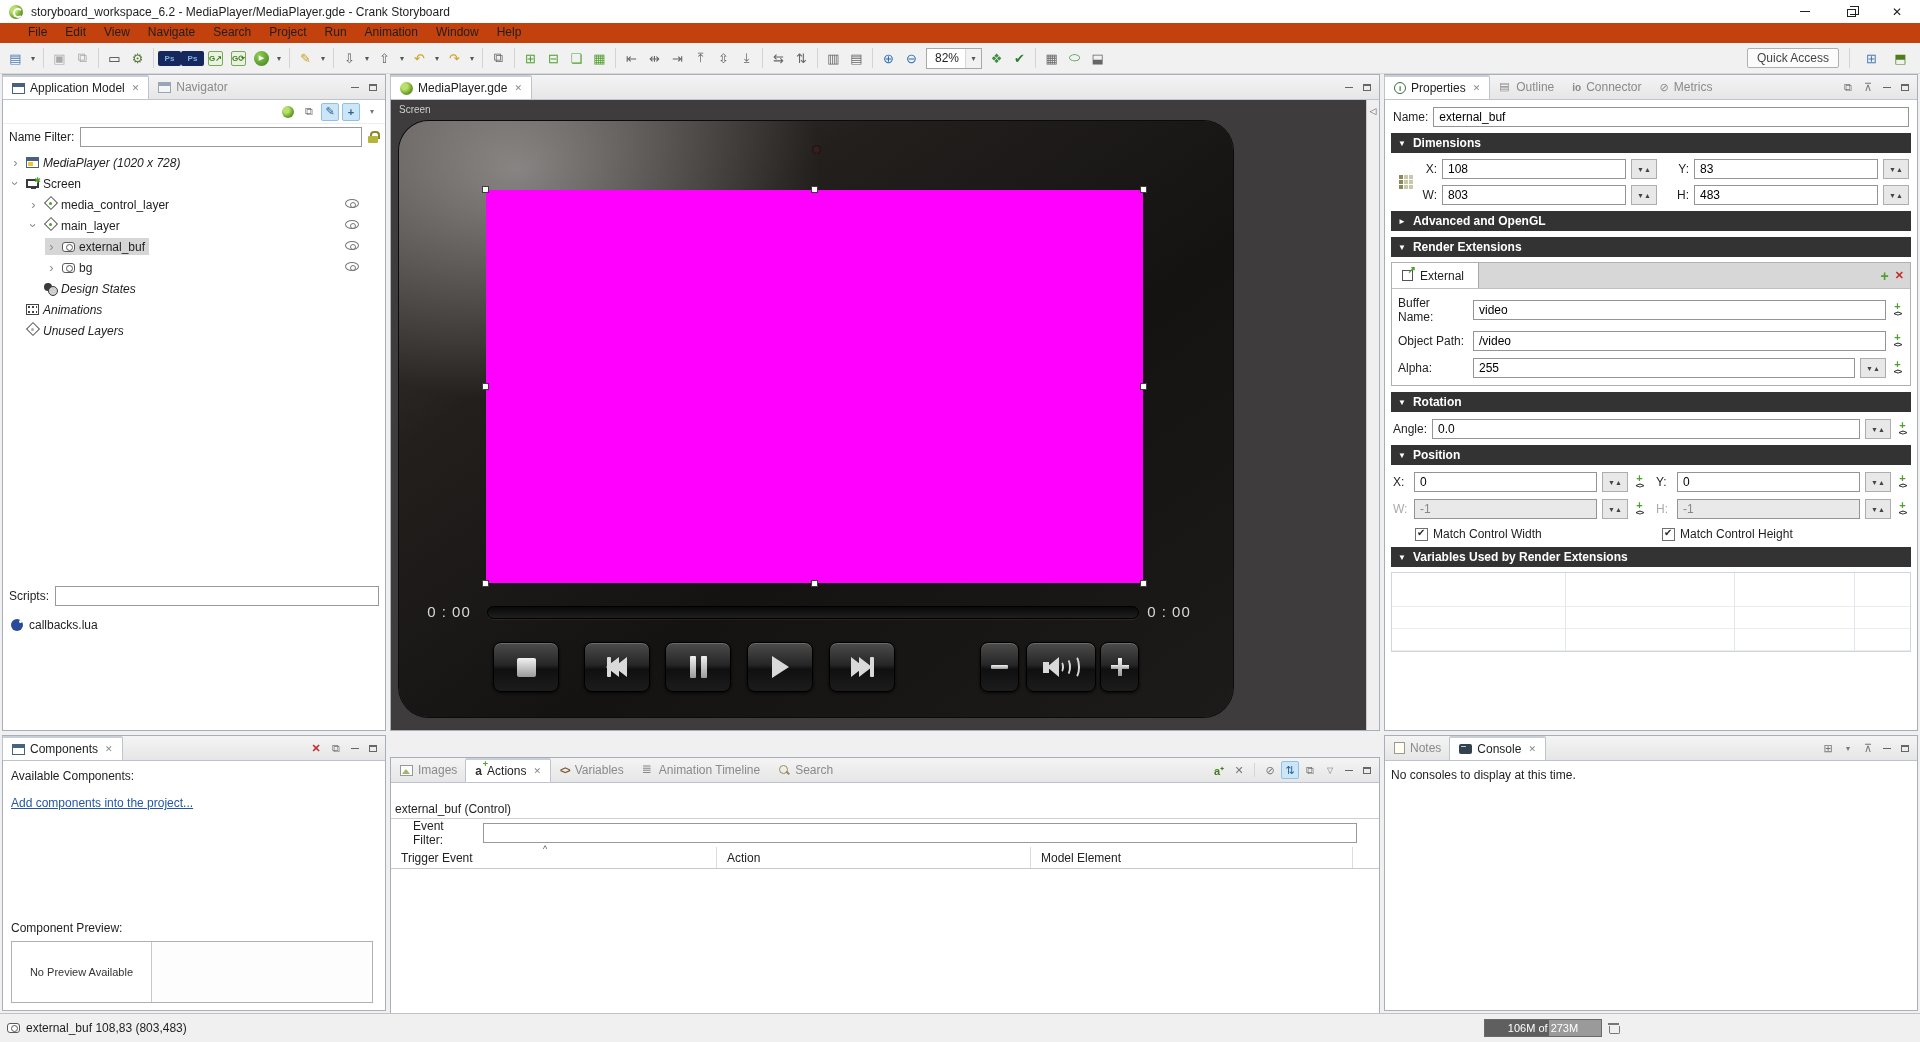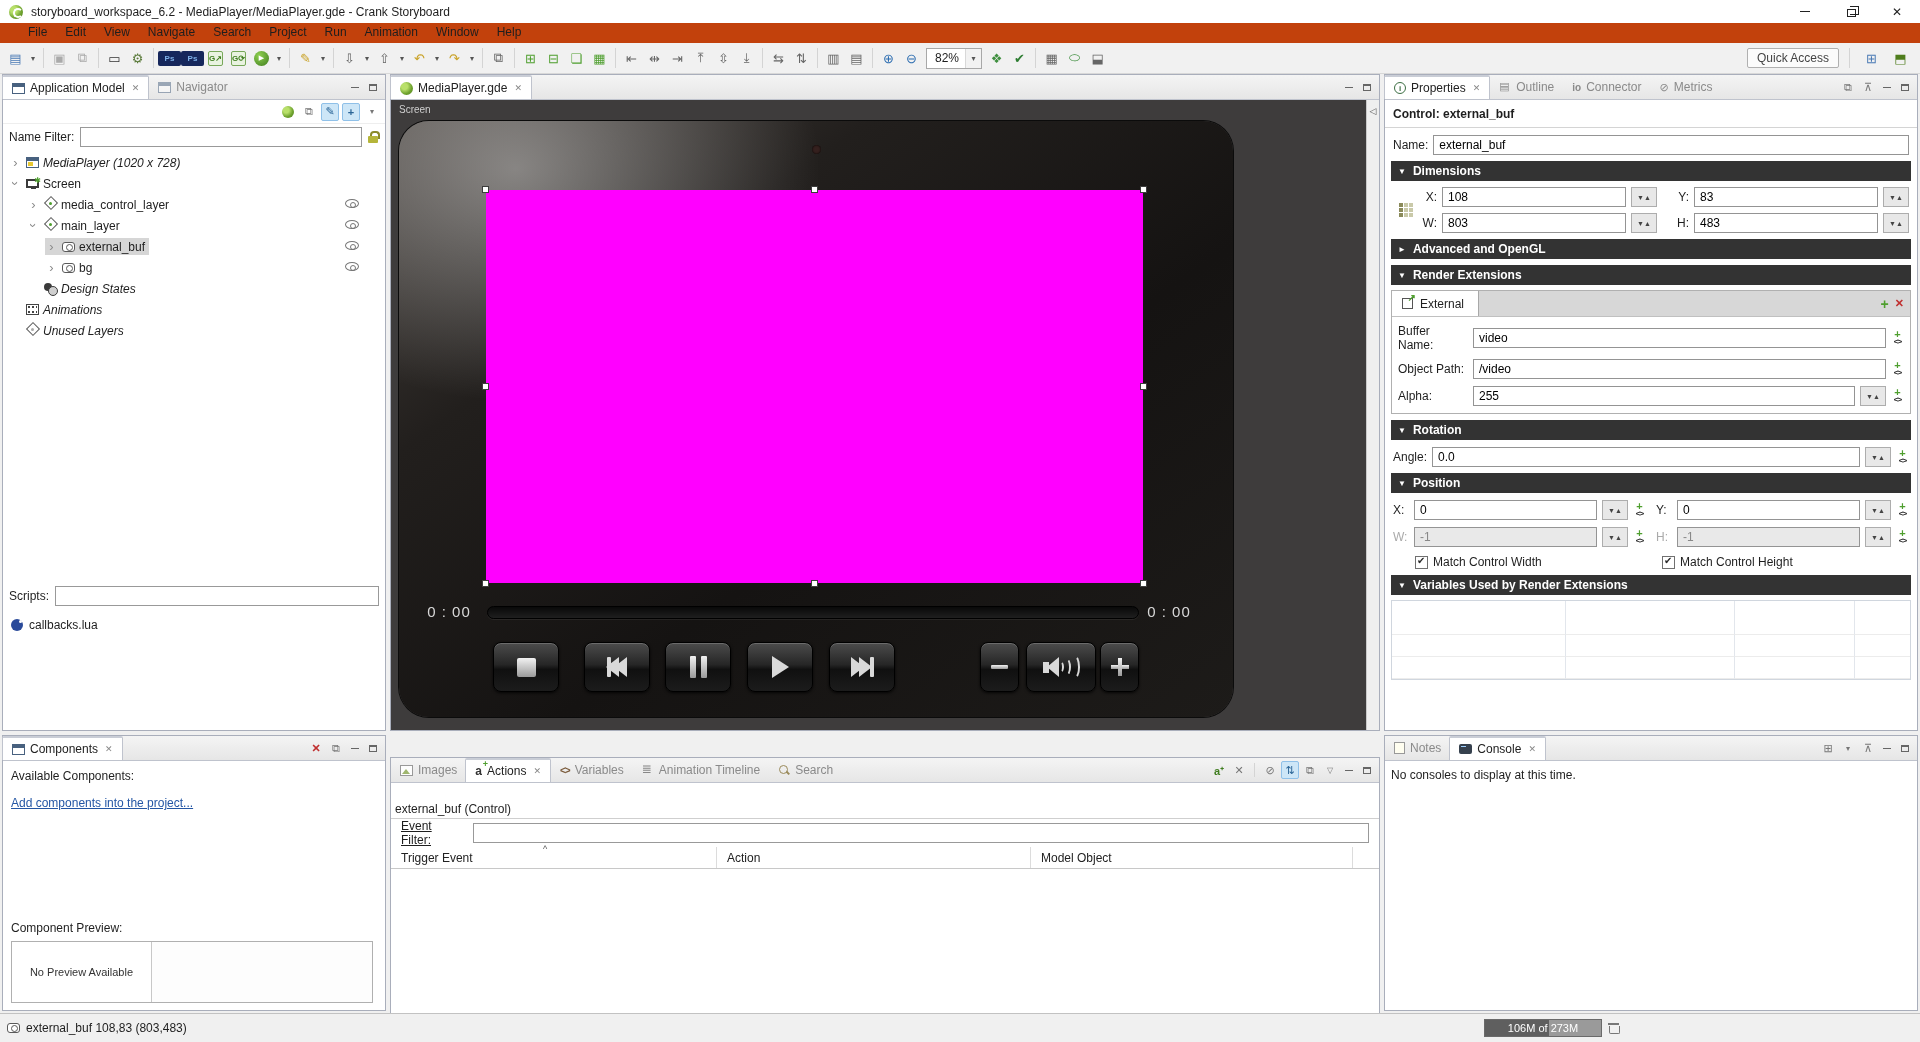--- a/index.html
+++ b/index.html
@@ -163,21 +163,21 @@
   .g-plus::after { content:""; position:absolute; left:7px; top:0; width:4px; height:18px; background:linear-gradient(#f2f2f2,#9a9a9a); }
   .g-spk { display:flex; align-items:center; }
   .spk-body { width:6px; height:11px; background:#d9d9d9; }
   .spk-cone { width:0; height:0; border-right:12px solid #d9d9d9; border-top:10px solid transparent; border-bottom:10px solid transparent; margin-left:-2px; }
   .wave { border:2px solid transparent; border-right-color:#d9d9d9; border-radius:50%; margin-left:-2px; }
   .w1 { width:7px; height:12px; } .w2 { width:9px; height:18px; } .w3 { width:11px; height:24px; }
 
   
   #actions { left:390px; top:757px; width:990px; height:276px; }
   .ctx-row { height:20px; display:flex; align-items:center; padding:0 4px; border-bottom:1px solid #cfcfcf;margin-top:16px; }
-  .ef-row { height:28px; display:flex; align-items:center; gap:8px; padding:0 10px;text-decoration:underline; }
+  .ef-row { height:28px; display:flex; align-items:center; gap:8px; padding:0 22px; }
   .ef-row input { width:904px; height:20px; border:1px solid #999; padding:0 4px; font:12px "Liberation Sans",sans-serif; }
   .thead { position:relative; height:22px; border-bottom:1px solid #c8c8c8; display:flex; }
   .thcell { display:flex; align-items:center; padding-left:10px; border-right:1px solid #dcdcdc; color:#222; }
   .th1 { width:326px; } .th2 { width:314px; } .th3 { width:322px; }
   .sortmark { position:absolute; left:152px; top:-3px; font-size:9px; color:#555; }
 
   
   #consolep { left:1384px; top:735px; width:534px; height:276px; }
   #consolep .body { padding:7px 6px; }
 
@@ -615,21 +615,21 @@
   </div>
   <div class="ctx-row">external_buf (Control)</div>
   <div class="ef-row">
     <span>Event Filter:</span>
     <input type="text" value="" style="">
   </div>
   <div class="thead">
     <span class="sortmark">^</span>
     <span class="thcell th1">Trigger Event</span>
     <span class="thcell th2">Action</span>
-    <span class="thcell th3">Model Object</span>
+    <span class="thcell th3">Model Element</span>
   </div>
   <div style="height:179px;background:#fff;"></div>
 </div>
 
 <div id="props" class="panel">
   <div class="tabbar">
     <span class="tab active">
       <span class="ico ico-info">i</span>
       <span>Properties</span>
         <span class="x">✕</span>
@@ -651,21 +651,20 @@
       <span class="mini-ic">⊼</span>
       <span class="winbtn">
           <span class="bar"></span>
         </span>
       <span class="winbtn">
           <span class="box"></span>
         </span>
     </span>
   </div>
 
-  <div class="p-head">Control: external_buf</div>
 
   <div class="prow">
     <label>Name:</label>
     <input class="pinput" style="flex: 1 1 0%;" type="text" value="external_buf">
   </div>
 
   <div class="sechdr">
     <span class="tri">▼</span>
     <span>Dimensions</span>
   </div>

